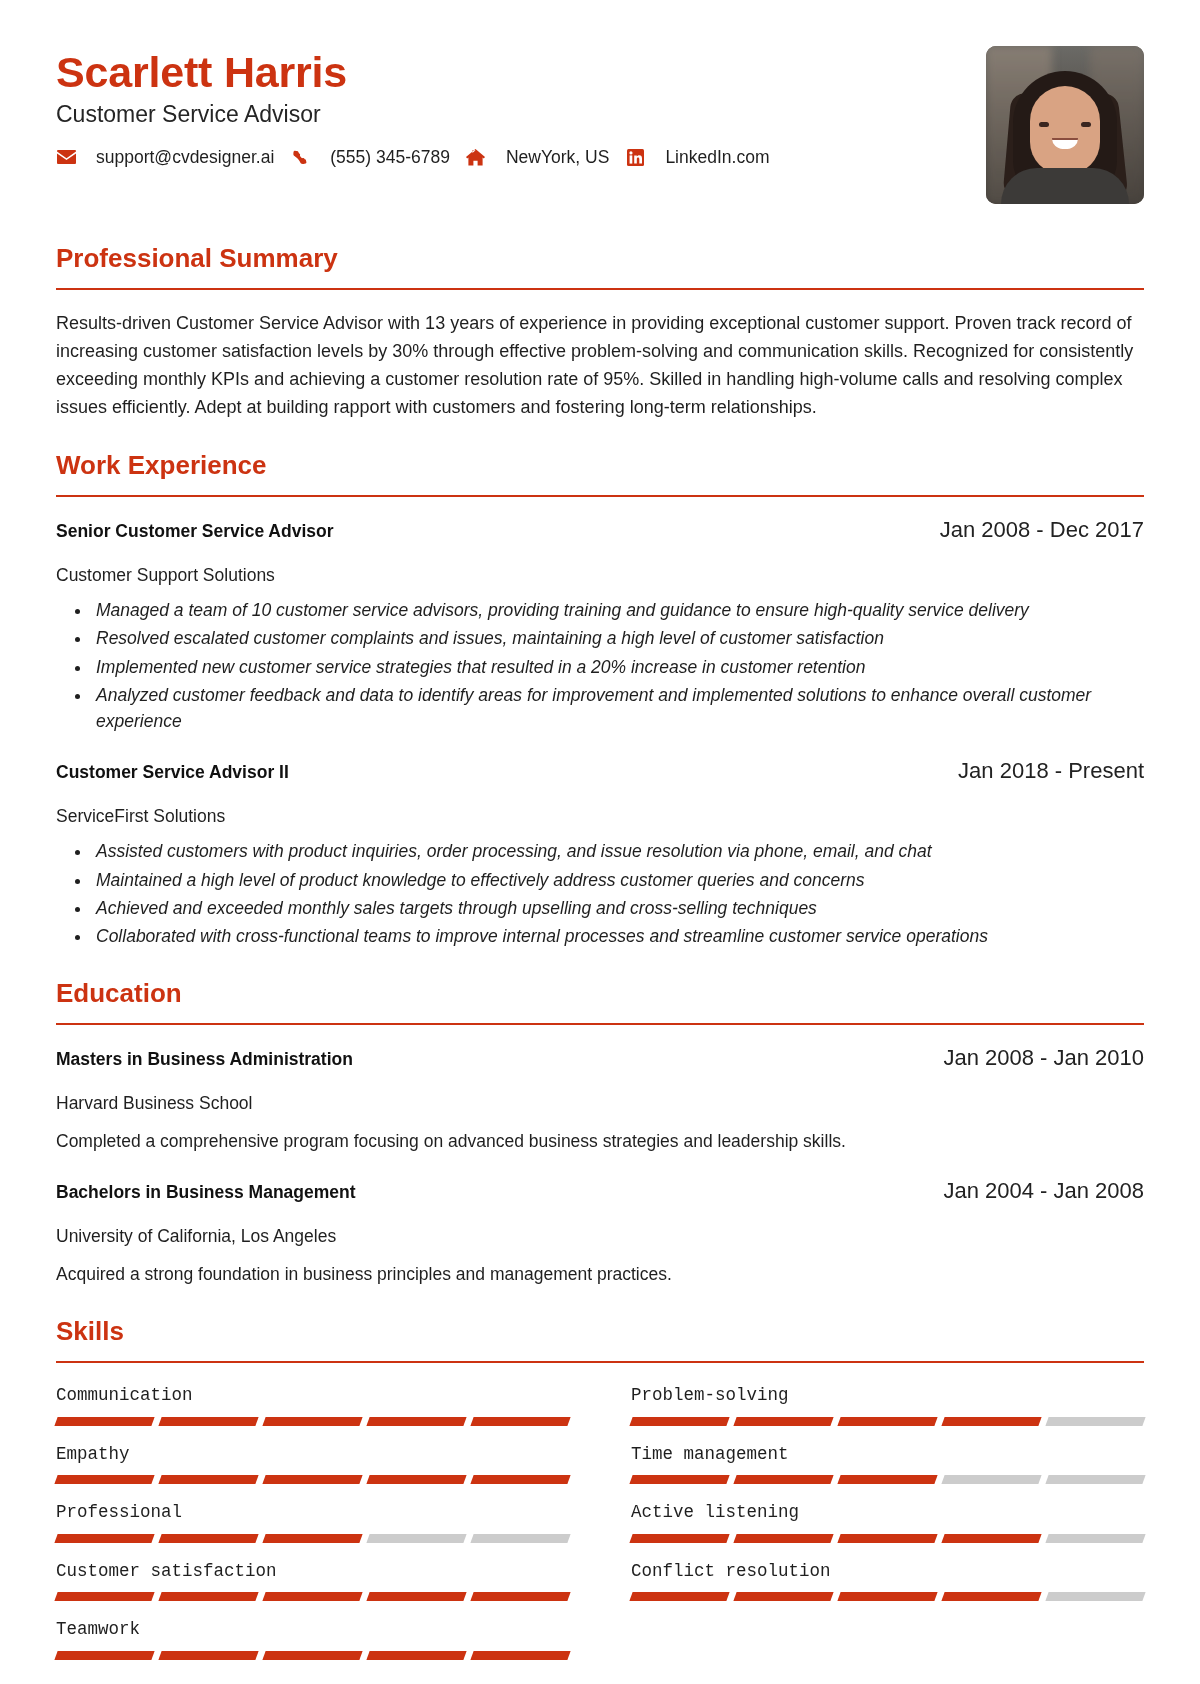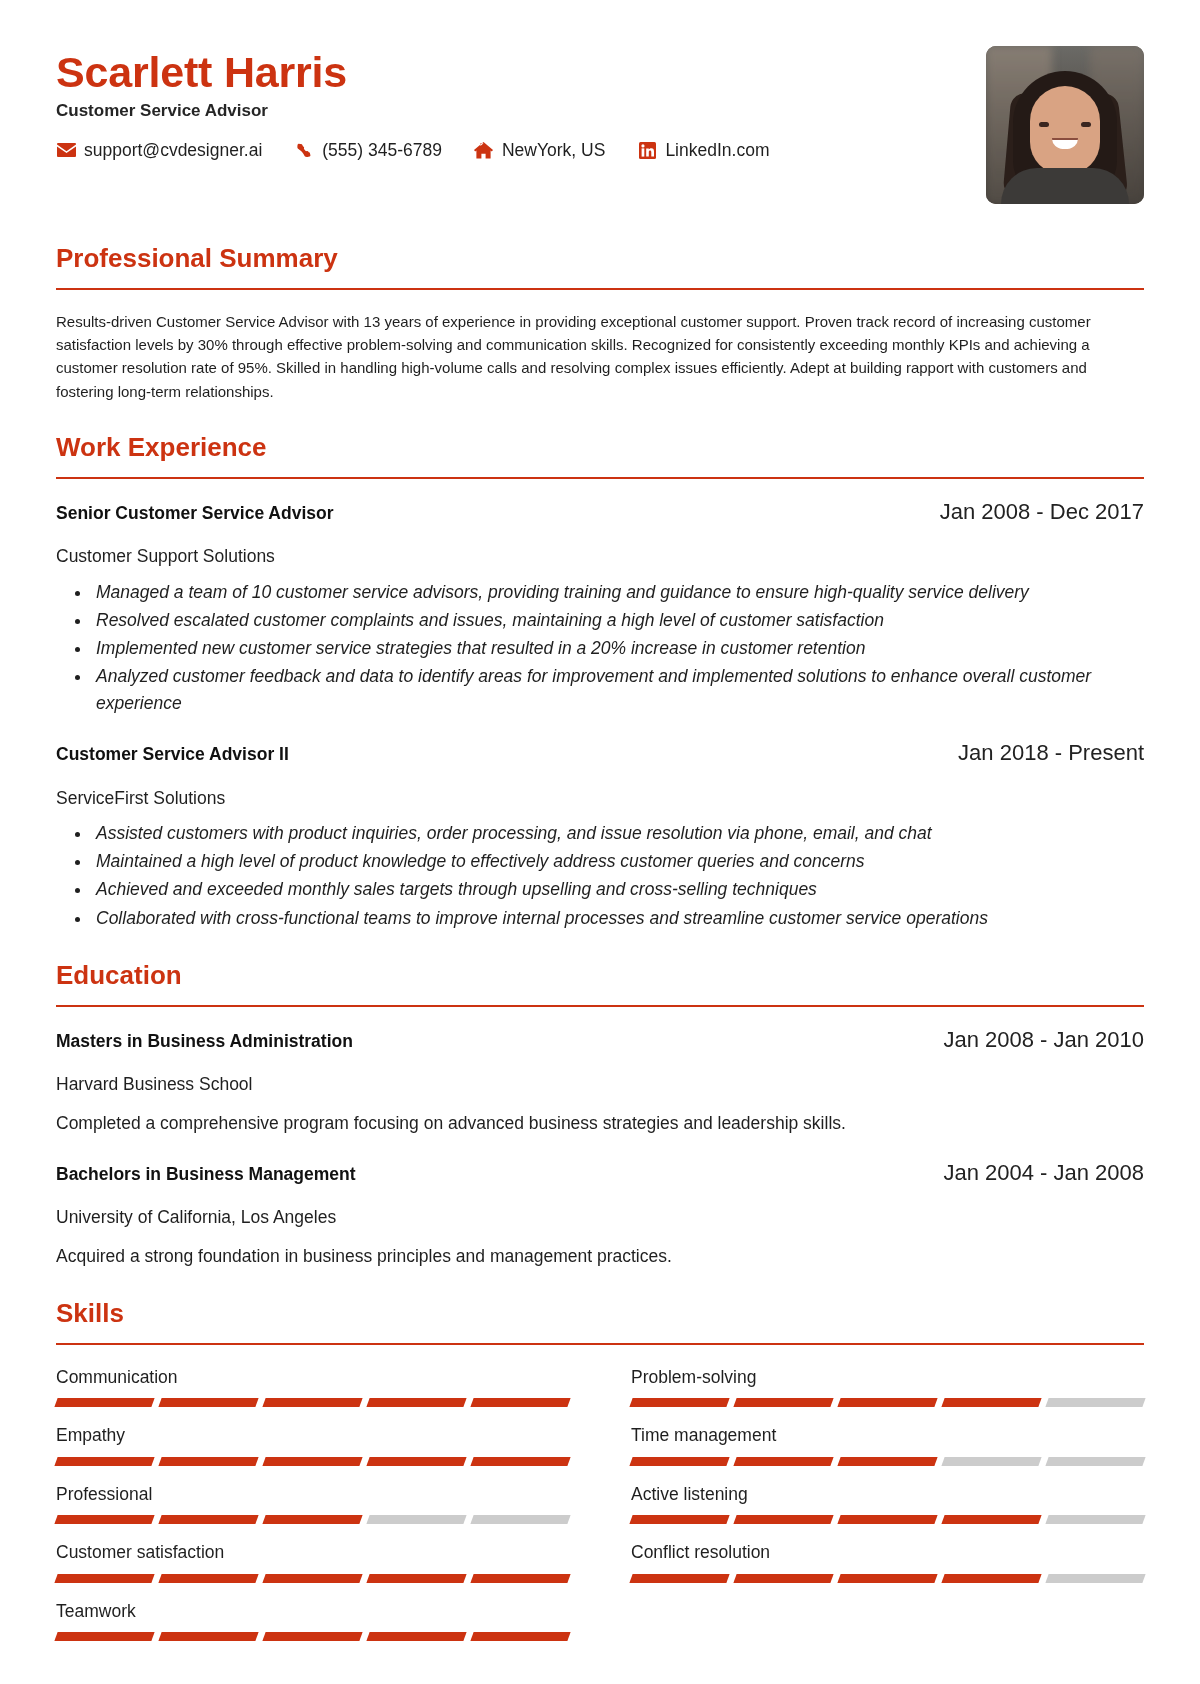--- a/index.html
+++ b/index.html
@@ -30,39 +30,40 @@
   .header-left { flex: 1 1 auto; padding-top: 4px; }
   .name {
     font-size: 43px;
     font-weight: bold;
     color: #cc3311;
     letter-spacing: -0.2px;
     line-height: 1.05;
     margin: 0 0 6px 0;
   }
   .job-title {
-    font-size: 17px;
-    font-weight: 700;
+    font-size: 23px;
+    font-weight: 400;
     color: #252525;
     margin: 0 0 18px 0;
     line-height: 1.2;
   }
   .contact-row {
     display: flex;
     align-items: center;
     flex-wrap: wrap;
     gap: 0px;
     font-size: 17.5px;
     color: #1f1f1f;
   }
   .contact-item {
     display: flex;
     align-items: center;
-    margin-right: 32px;
+    margin-right: 16px;
     white-space: nowrap;
+    gap: 12px;
   }
   .contact-item .ci-icon {
     display: inline-flex;
     align-items: center;
     justify-content: center;
     width: 20px;
     height: 18px;
     margin-right: 8px;
     color: #cc3311;
     flex: 0 0 auto;
@@ -147,21 +148,21 @@
     margin: 0 0 14px 0;
     line-height: 1.15;
   }
   .section-rule {
     height: 0;
     border-top: 2px solid #cc3311;
     margin: 0 0 20px 0;
   }
 
   .summary-text {
-    font-size: 15px;
+    font-size: 18px;
     line-height: 1.55;
     color: #1f1f1f;
     margin: 0;
     text-align: left;
   }
 
   
   .entry { margin-bottom: 24px; }
   .entry:last-child { margin-bottom: 4px; }
   .entry-head {
@@ -206,20 +207,21 @@
     color: #1f1f1f;
     margin-top: 12px;
   }
 
   
   .skills-grid {
     display: grid;
     grid-template-columns: 1fr 1fr;
     column-gap: 62px;
     row-gap: 0px;
+    font-family: Liberation Mono, monospace;
   }
   .skill {
     padding-bottom: 16px;
   }
   .skill-name {
     font-size: 17.5px;
     color: #1f1f1f;
     line-height: 1.4;
     margin-bottom: 9px;
   }

